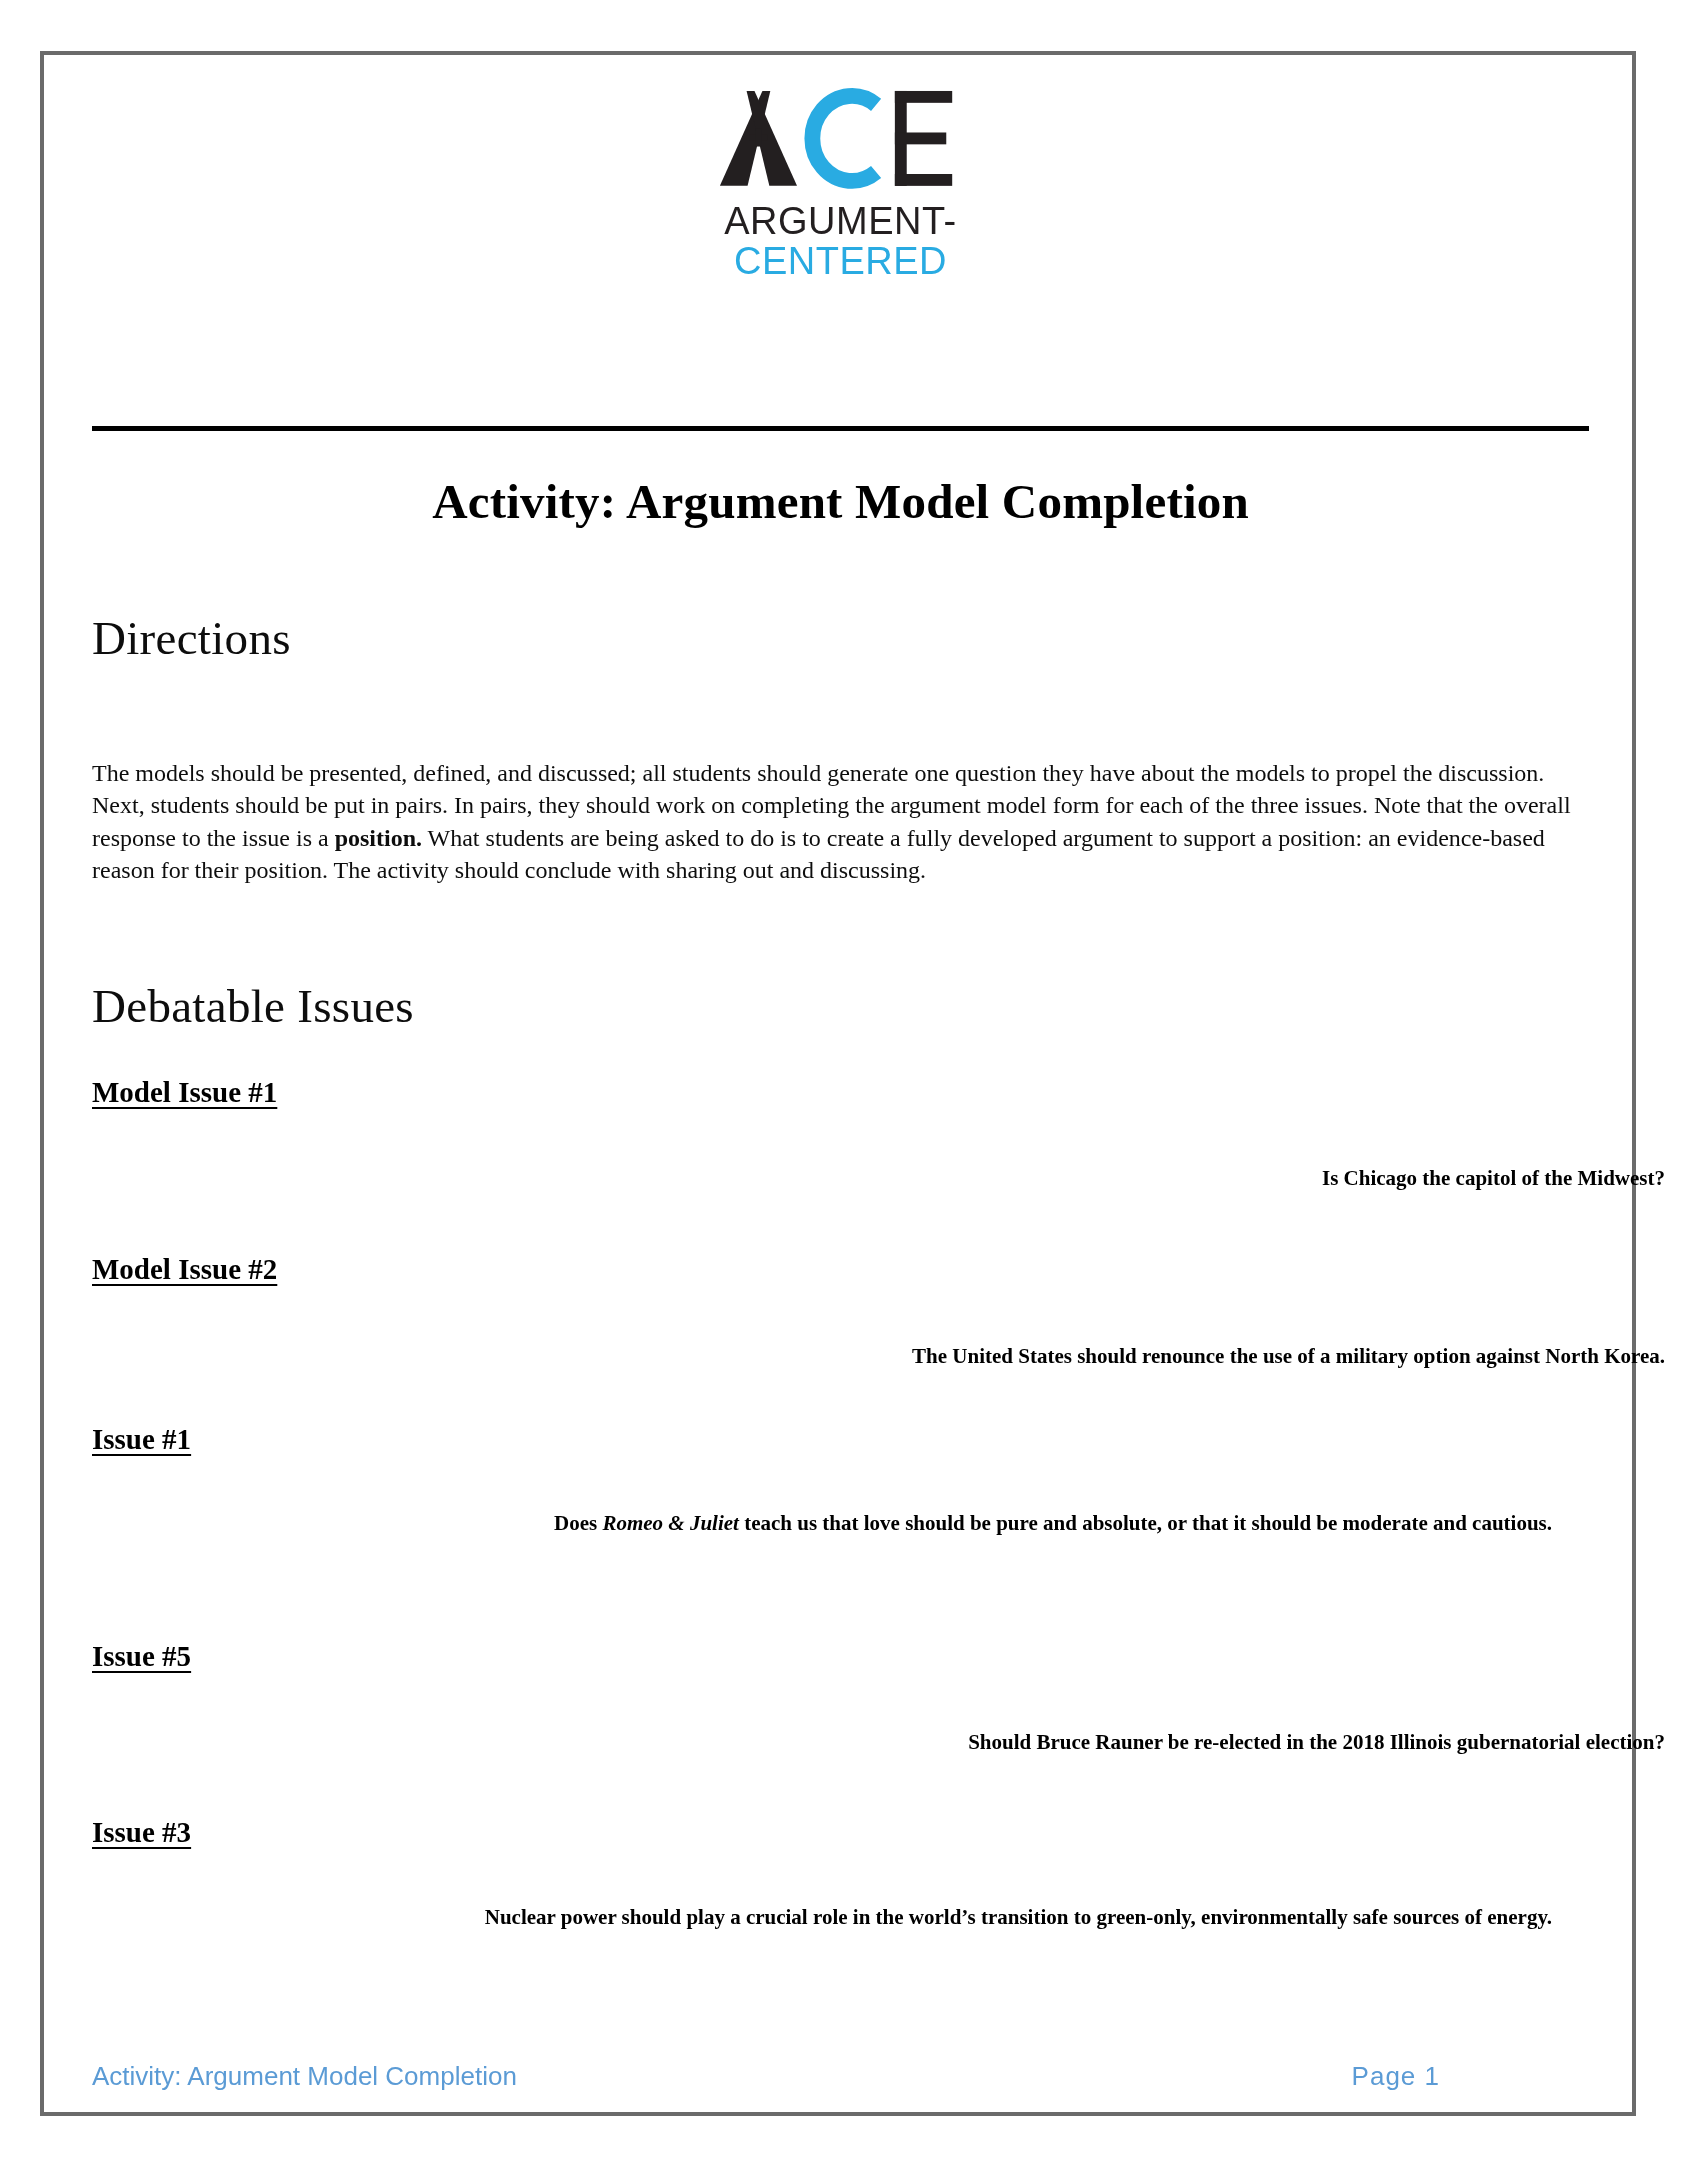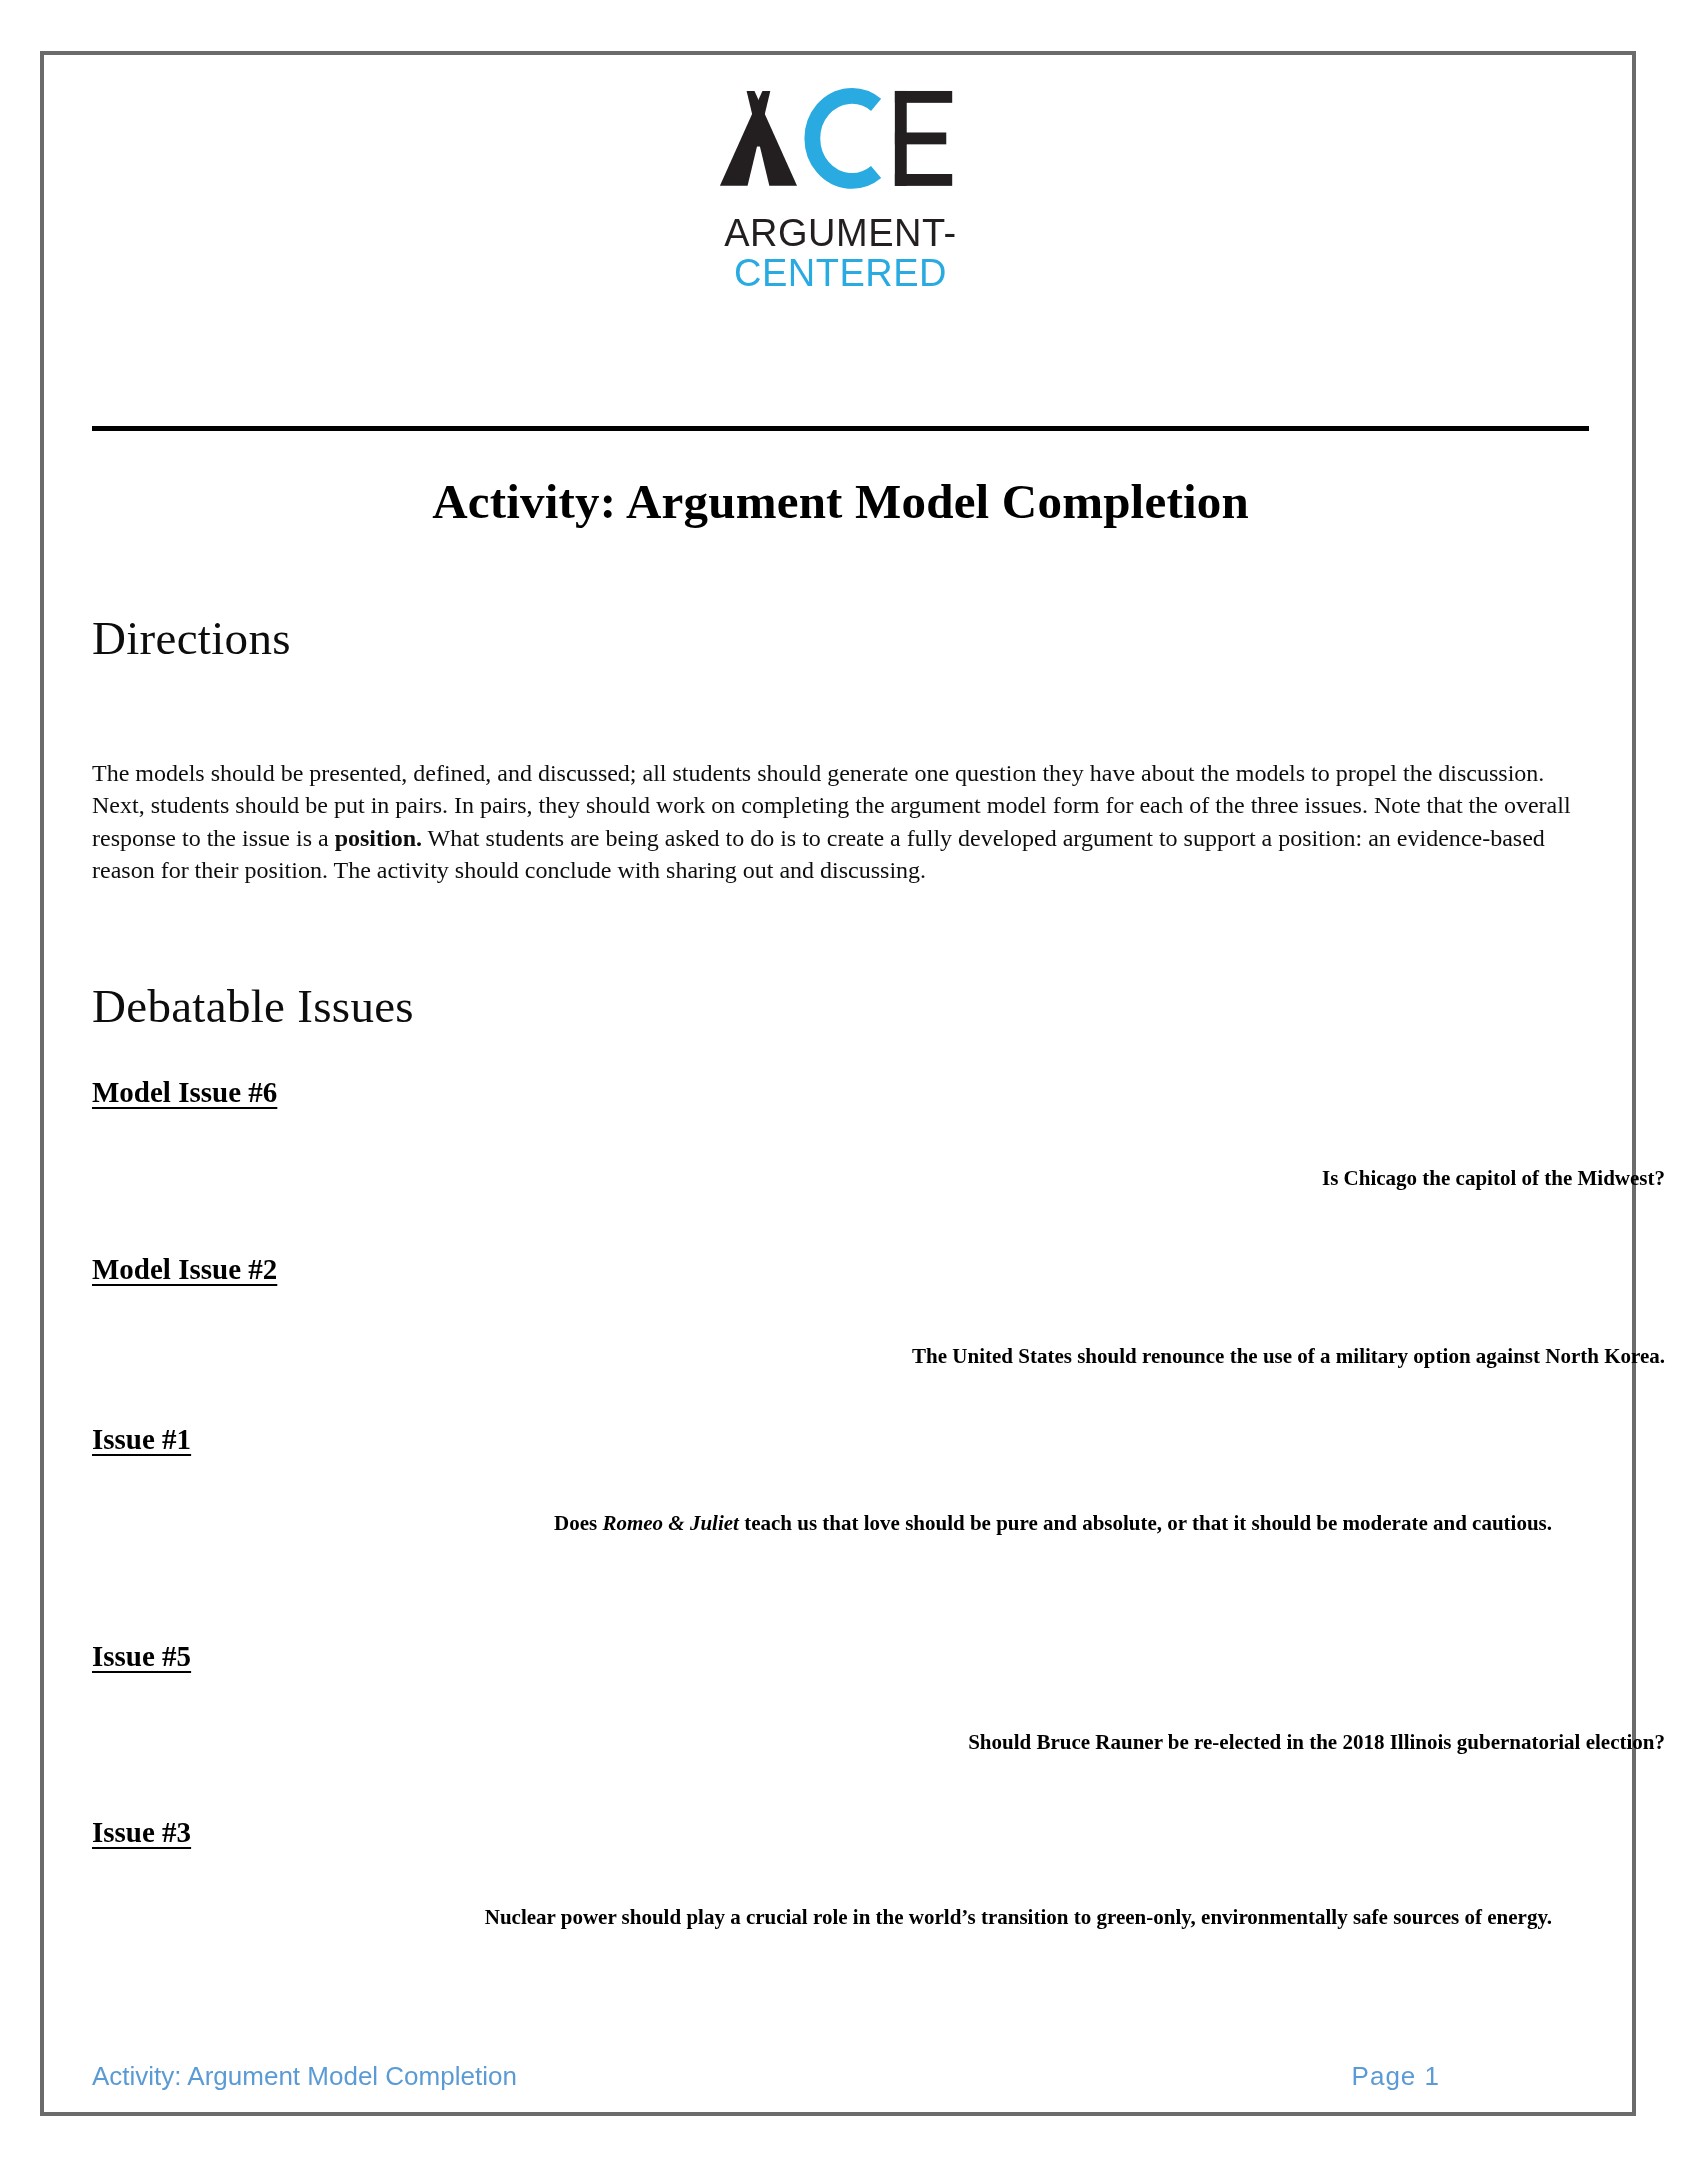--- a/index.html
+++ b/index.html
@@ -47,21 +47,21 @@
     left: 0;
     top: 69px;
     width: 1497px;
     text-align: center;
   }
   .logo-svg-holder {
     display: inline-block;
     width: 257px;
   }
   .logo-words {
-    margin-top: 16px;
+    margin-top: 4px;
     font-family: "Liberation Sans", "DejaVu Sans", sans-serif;
     letter-spacing: 0.5px;
     line-height: 1.06;
   }
   .logo-words div {
     font-size: 38px;
     font-weight: 400;
   }
   .lw-dark { color: #231f20; }
   .lw-cyan { color: #29abe2; }
@@ -189,21 +189,21 @@
 
     <div class="abs h-light" style="top:614px;">Directions</div>
 
     <div class="abs body-par" style="top:757px; width:1485px;">
       <span>The models should be presented, defined, and discussed; all students should generate one question they have about the models to propel the discussion.  Next, students should be put in pairs. In pairs, they should work on completing the argument model form for each of the three issues.  Note that the overall response to the issue is a </span><b>position.</b><span>  What students are being asked to do is to create a fully developed argument to support a position: an evidence-based reason for their position.  The activity should conclude with sharing out and discussing.</span>
     </div>
 
     <div class="abs h-light" style="top:982px;">Debatable Issues</div>
 
     <div class="abs" style="top:1076px;">
-      <span class="issue-label">Model Issue #6</span>
+      <span class="issue-label">Model Issue #1</span>
     </div>
     <div class="abs issue-text" style="top:1164px;">
       <span>Is Chicago the capitol of the Midwest?</span>
     </div>
 
     <div class="abs" style="top:1253px;">
       <span class="issue-label">Model Issue #2</span>
     </div>
     <div class="abs issue-text" style="top:1342px;">
       <span>The United States should renounce the use of a military option against North Korea.</span>

